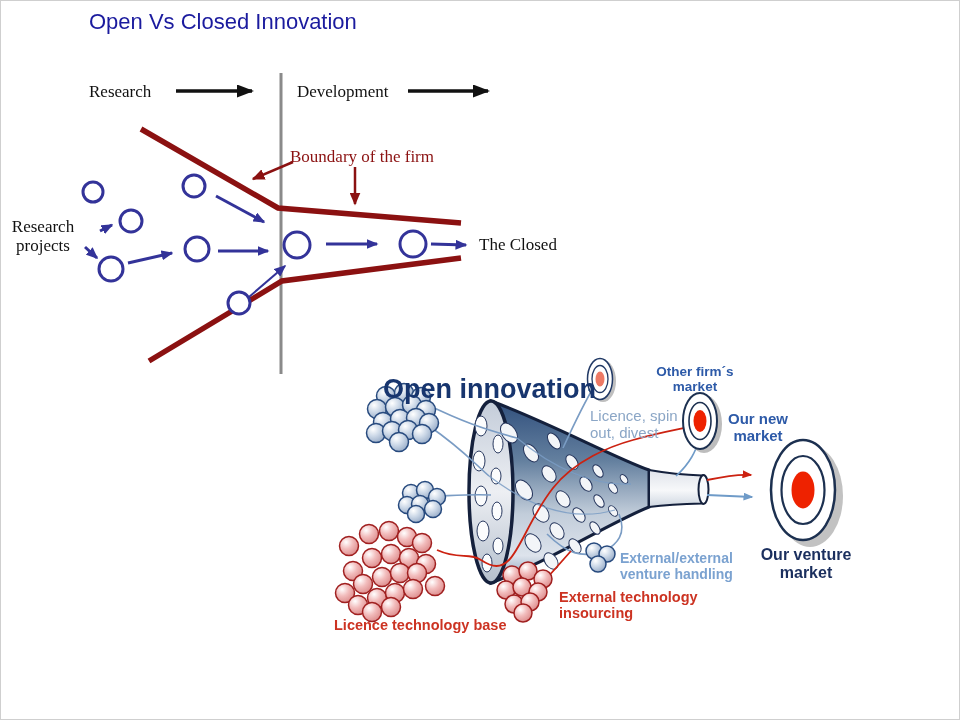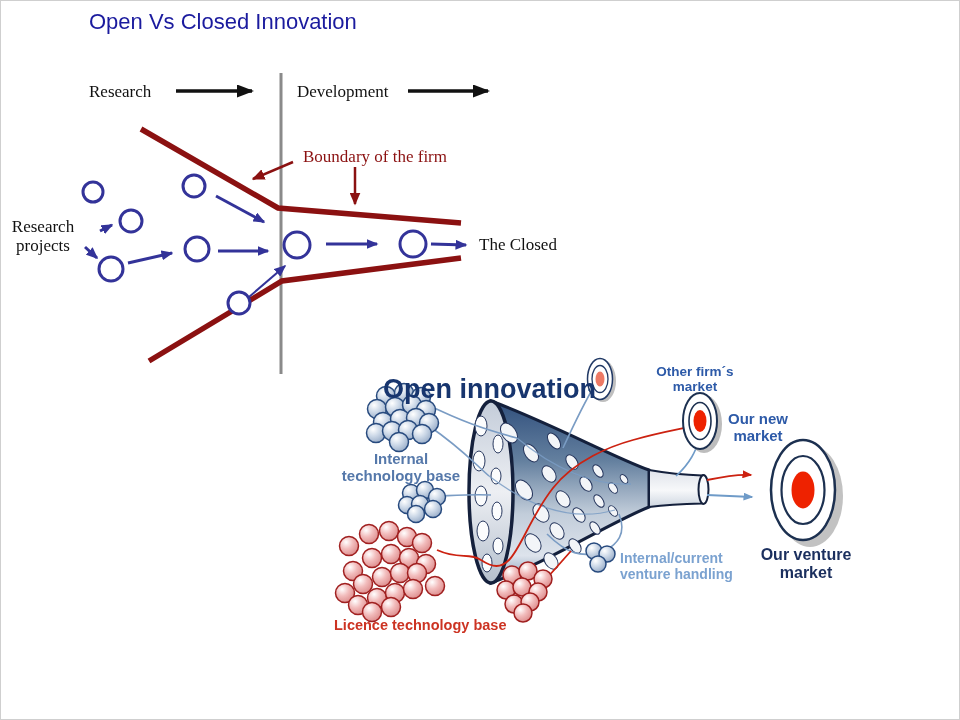--- a/index.html
+++ b/index.html
@@ -106,21 +106,21 @@
       <circle cx="110" cy="208" r="12"></circle>
       <circle cx="196" cy="188" r="12"></circle>
       <circle cx="238" cy="242" r="11"></circle>
       <circle cx="296" cy="184" r="13"></circle>
       <circle cx="412" cy="183" r="13"></circle>
     </g>
   </svg>
 
   <div id="research-label" class="abs lbl serif" style="left:88px;top:81px">Research</div>
   <div id="development-label" class="abs lbl serif" style="left:296px;top:81px">Development</div>
-  <div id="boundary-label" class="abs lbl serif" style="left:302px;top:146px">Boundary of the firm</div>
+  <div id="boundary-label" class="abs lbl serif" style="left:289px;top:146px">Boundary of the firm</div>
   <div id="research-projects-label" class="abs serif" style="left:2px;top:216px">
     <div>Research</div>
     <div>projects</div>
   </div>
   <div id="market-label" class="abs lbl serif" style="left:478px;top:234px">The Closed</div>
 
   <svg class="abs" style="left:330px;top:325px" width="630" height="345" viewBox="0 0 630 345">
     <defs>
       <linearGradient id="gBody" x1="0" y1="0" x2="0" y2="1">
         <stop offset="0" stop-color="#31507d"></stop>
@@ -299,41 +299,45 @@
     <g>
       <ellipse cx="479" cy="170" rx="33" ry="51" fill="#c2c2c2"></ellipse>
       <ellipse cx="472" cy="164" rx="32" ry="50" fill="#ffffff" stroke="#1c3050" stroke-width="2.5"></ellipse>
       <ellipse cx="472" cy="164" rx="21.5" ry="34" fill="#ffffff" stroke="#1c3050" stroke-width="2.2"></ellipse>
       <ellipse cx="472" cy="164" rx="11.5" ry="18.5" style="fill:var(--c-target_red,#ee2200)"></ellipse>
     </g>
   </svg>
 
   <div id="open-title" class="abs" style="left:382px;top:330px">Open innovation</div>
 
-  <div id="internal-tech-label" class="abs" style="left:338px;top:449px">
-    <div>Internal</div>
-    <div>technology base</div>
-  </div>
 
   <div id="other-firms-label" class="abs" style="left:614px;top:363px">
     <div>Other firm´s</div>
     <div>market</div>
   </div>
 
+  <div id="licence-label" class="abs" style="left:589px;top:406px">
+    <div>Licence, spin</div>
+    <div>out, divest</div>
+  </div>
 
   <div id="our-new-label" class="abs" style="left:722px;top:403px">
     <div>Our new</div>
     <div>market</div>
   </div>
 
   <div id="venture-label" class="abs" style="left:619px;top:549px">
-    <div>Internal/current</div>
+    <div>External/external</div>
     <div>venture handling</div>
   </div>
 
+  <div id="insourcing-label" class="abs" style="left:558px;top:588px">
+    <div>External technology</div>
+    <div>insourcing</div>
+  </div>
 
   <div id="external-base-label" class="abs lbl" style="left:333px;top:616px">Licence technology base</div>
 
   <div id="current-market-label" class="abs" style="left:757px;top:545px">
     <div>Our venture</div>
     <div>market</div>
   </div>
 
 </div>
 

